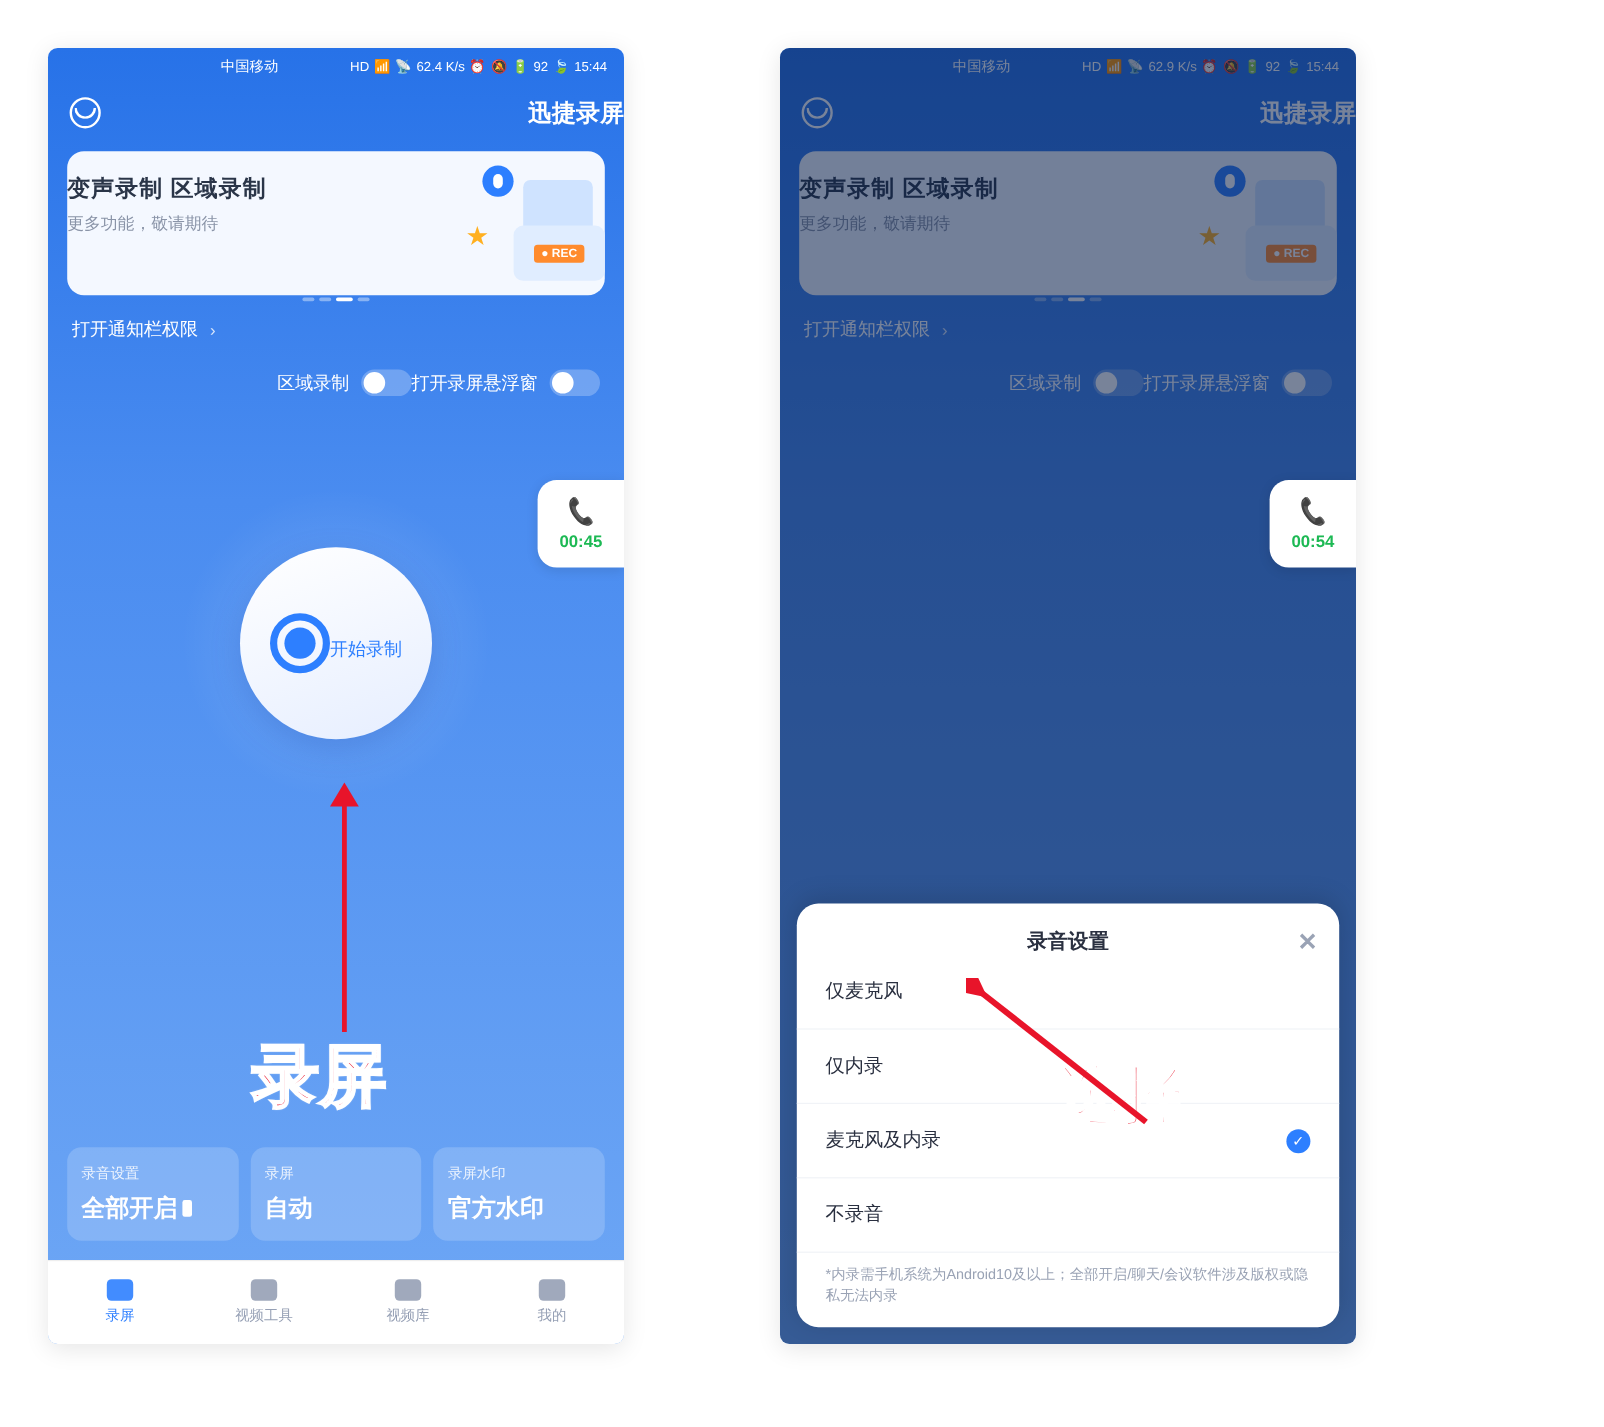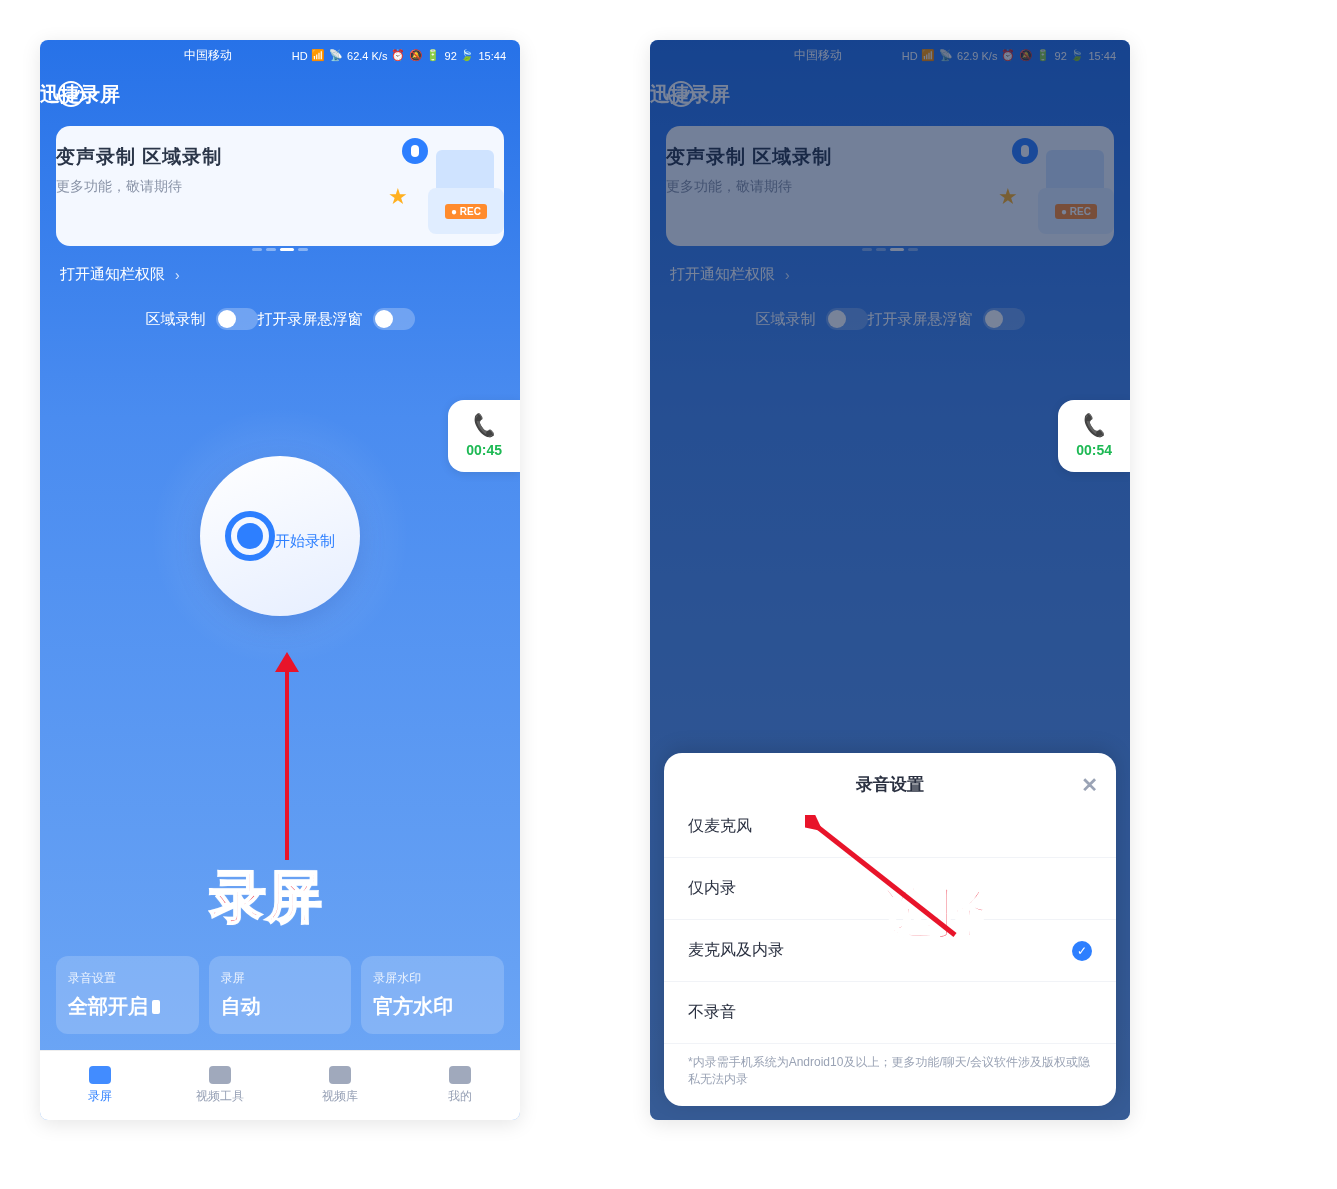--- a/index.html
+++ b/index.html
@@ -27,21 +27,21 @@
       background:rgba(10,30,70,0.55);
       z-index:5;
       pointer-events:none;
     }
     .status-bar {
       height: 30px; display: flex; align-items: center; justify-content: flex-end;
       padding: 0 14px; color: #fff; font-size: 12px; gap: 6px;
     }
     .carrier { margin-right: auto; margin-left: 130px; }
     .status-icons { display:flex; align-items:flex-end; gap:4px; font-size:11px;}
-    .app-header { display:flex; align-items:center; justify-content:flex-start; height:48px; position:relative;}
+    .app-header { display:flex; align-items:center; justify-content:flex-end; height:48px; position:relative;}
     .app-title { color:#fff; font-size:20px; font-weight:600;}
     .support-icon {
       position:absolute; left:18px; width:26px; height:26px;
       border:2px solid #fff; border-radius:50%;
       display:flex;align-items:center;justify-content:center;
     }
     .support-icon::after{content:"";width:14px;height:7px;border:2px solid #fff;border-top:none;border-radius:0 0 10px 10px;}
     .banner {
       margin: 8px 16px; background:#f4f8ff; border-radius:14px; padding:18px 0;
       display:flex; align-items:flex-start; position:relative; height:120px;
@@ -55,21 +55,21 @@
     .banner-img .mic::after{content:"";width:8px;height:12px;background:#fff;border-radius:4px;}
     .banner-img .star{position:absolute;left:-6px;top:40px;color:#ffb020;font-size:22px;}
     .banner-img .pic{position:absolute;right:10px;top:6px;width:58px;height:44px;background:#cfe3ff;border-radius:6px;}
     .banner-img .hand{position:absolute;right:0;bottom:0;width:76px;height:46px;background:#e0edff;border-radius:8px;display:flex;align-items:center;justify-content:center;}
     .banner-img .rec{background:#ff8b2d;color:#fff;font-size:10px;padding:2px 6px;border-radius:3px;font-weight:700;}
     .dots{display:flex;justify-content:center;gap:4px;margin-top:-6px;}
     .dot{width:10px;height:3px;background:rgba(255,255,255,0.4);border-radius:2px;}
     .dot.active{background:#fff;width:14px;}
     .perm-row{display:flex;align-items:center;padding:14px 20px;color:#fff;font-size:15px;gap:10px;}
     .chev{font-size:14px;opacity:0.8;}
-    .toggle-row{display:flex;justify-content:center;padding:10px 20px 6px;}
+    .toggle-row{display:flex;justify-content:flex-end;padding:10px 20px 6px;}
     .toggle-grp{display:flex;align-items:center;gap:10px;color:#fff;font-size:15px;}
     .toggle{width:42px;height:22px;background:rgba(255,255,255,0.25);border-radius:12px;position:relative;}
     .toggle::after{content:"";position:absolute;width:18px;height:18px;background:#fff;border-radius:50%;top:2px;left:2px;}
     .call-chip{
       position:absolute;right:0;top:360px;background:#fff;border-radius:16px 0 0 16px;
       padding:14px 18px;display:flex;flex-direction:column;align-items:center;box-shadow:0 2px 10px rgba(0,0,0,0.1);
     }
     .phone-ico{color:#1db954;font-size:20px;transform:rotate(10deg);}
     .call-time{color:#1db954;font-size:14px;font-weight:600;margin-top:4px;}
     .rec-area{display:flex;flex-direction:column;align-items:center;margin-top:70px;}
@@ -304,21 +304,21 @@
     <div class="opt">
           <span>仅内录</span>
         </div>
     <div class="opt">
       <span>麦克风及内录</span>
       <span class="check">✓</span>
     </div>
     <div class="opt">
           <span>不录音</span>
         </div>
-    <div class="note">*内录需手机系统为Android10及以上；更多功能/聊天/会议软件涉及版权或隐私无法内录</div>
+    <div class="note">*内录需手机系统为Android10及以上；全部开启/聊天/会议软件涉及版权或隐私无法内录</div>
   </div>
   <div class="annot2 annot2pos">选择</div>
 </div>
 <svg style="position:absolute;left:155px;top:775px;z-index:20;pointer-events:none;" width="170" height="140">
   <defs>
         <marker id="ah" markerWidth="12" markerHeight="12" refX="2" refY="6" orient="auto">
           <path d="M12,0 L0,6 L12,12 z" fill="#e8142a"></path>
         </marker>
       </defs>
   <line x1="150" y1="120" x2="10" y2="10" stroke="#e8142a" stroke-width="5" marker-end="url(#ah)"></line>

